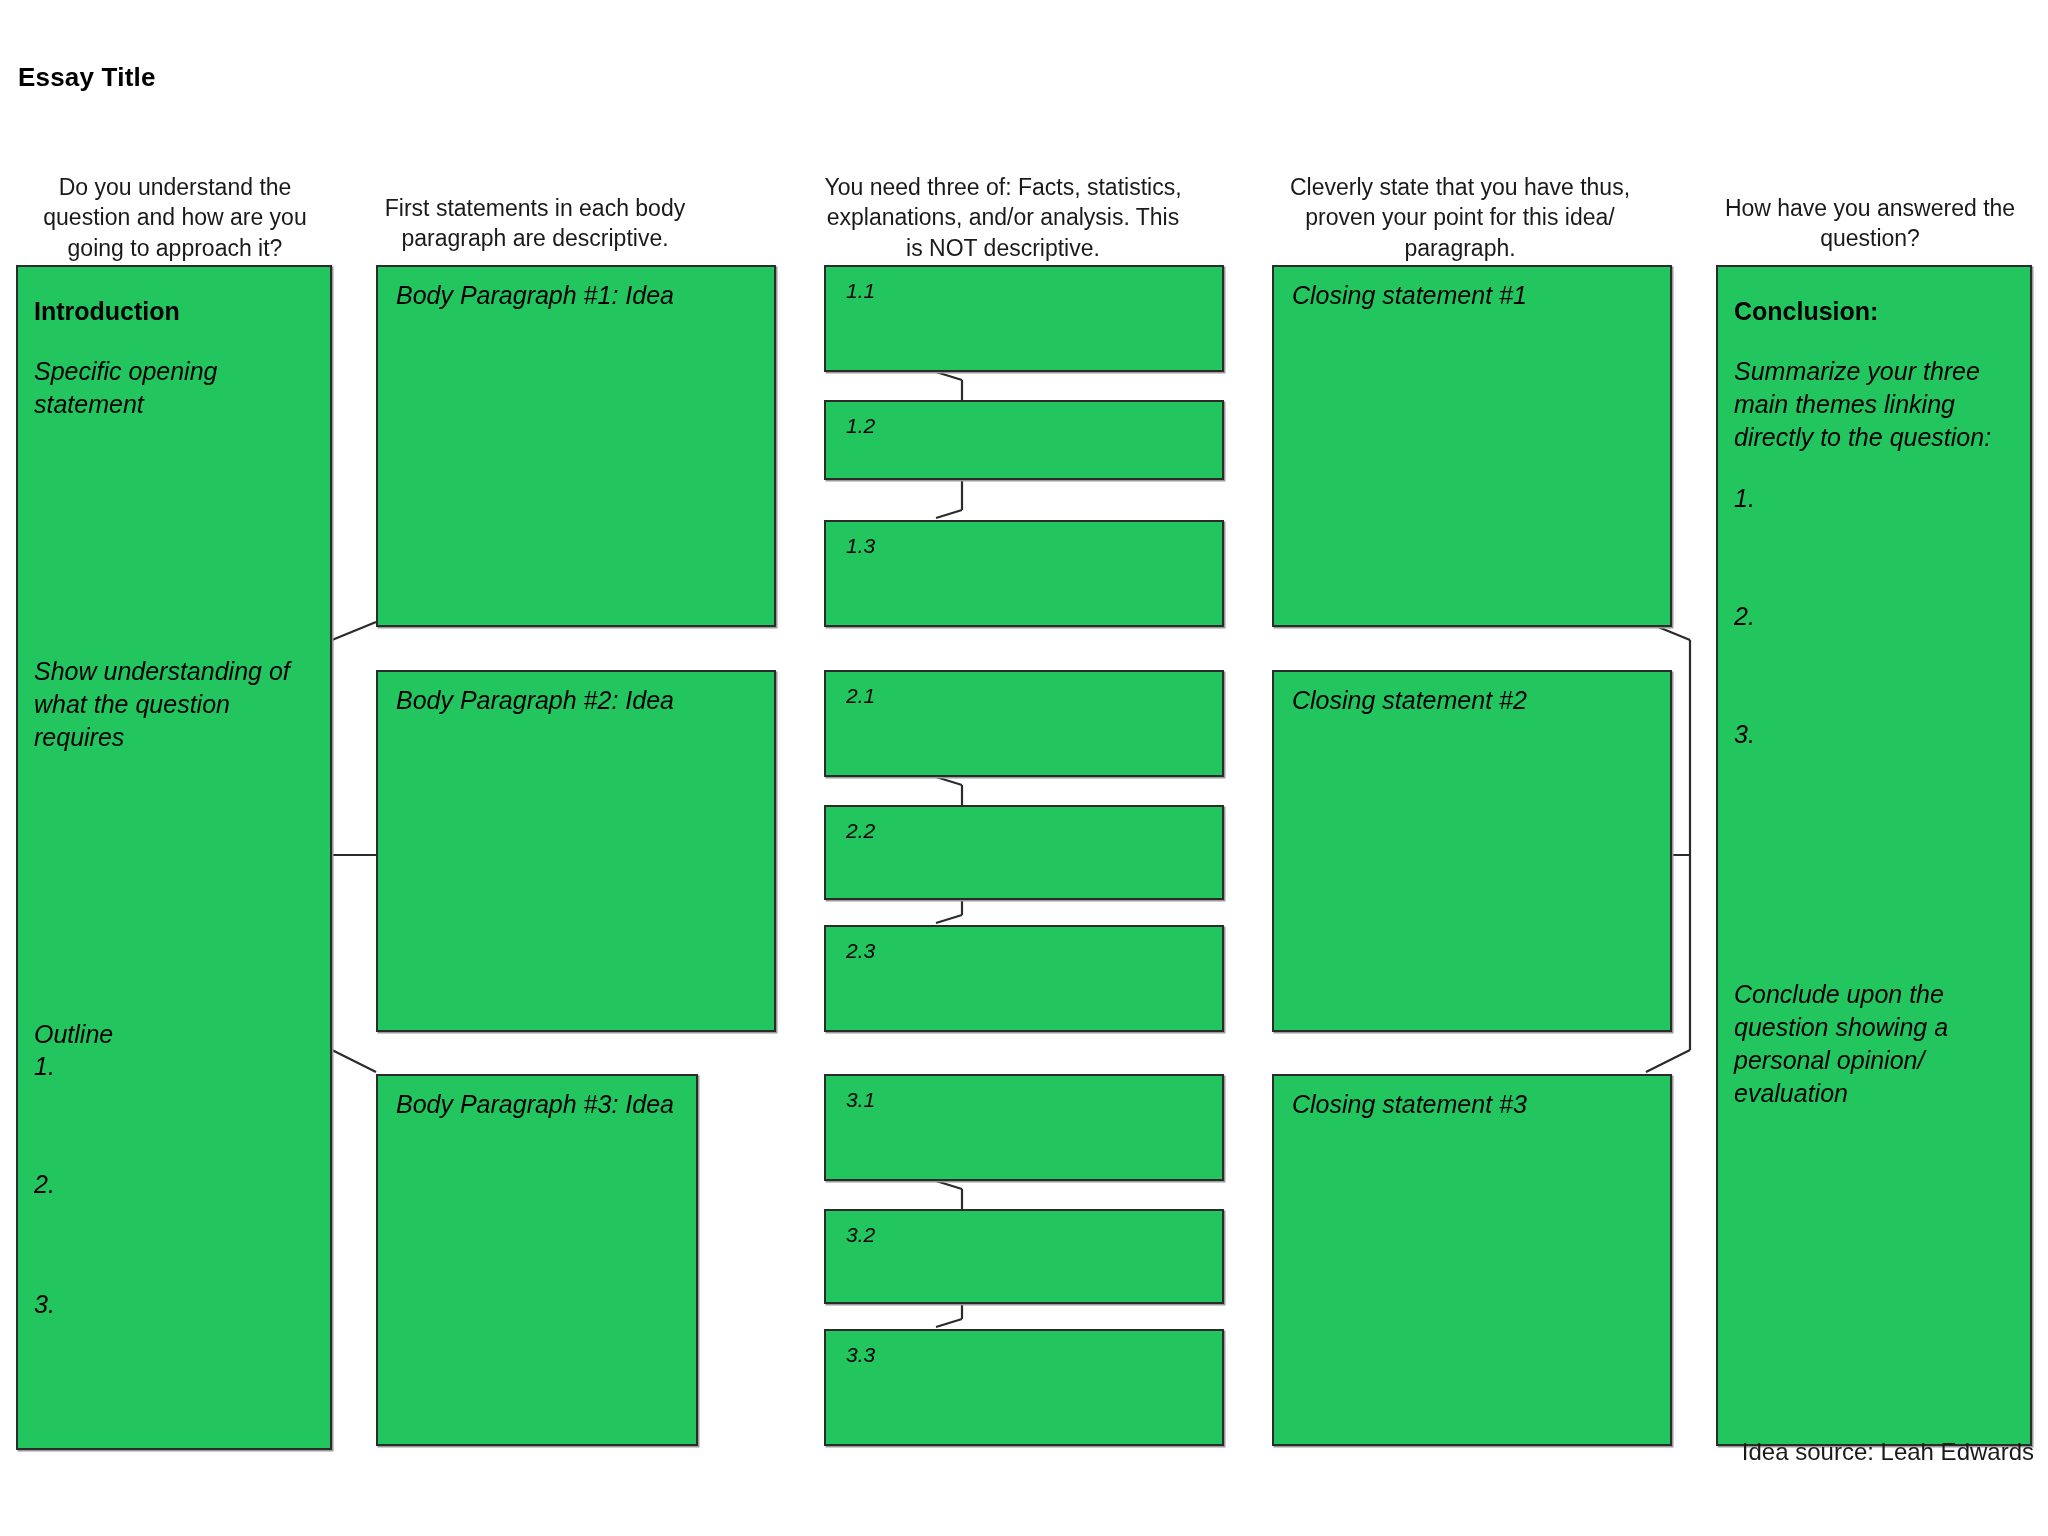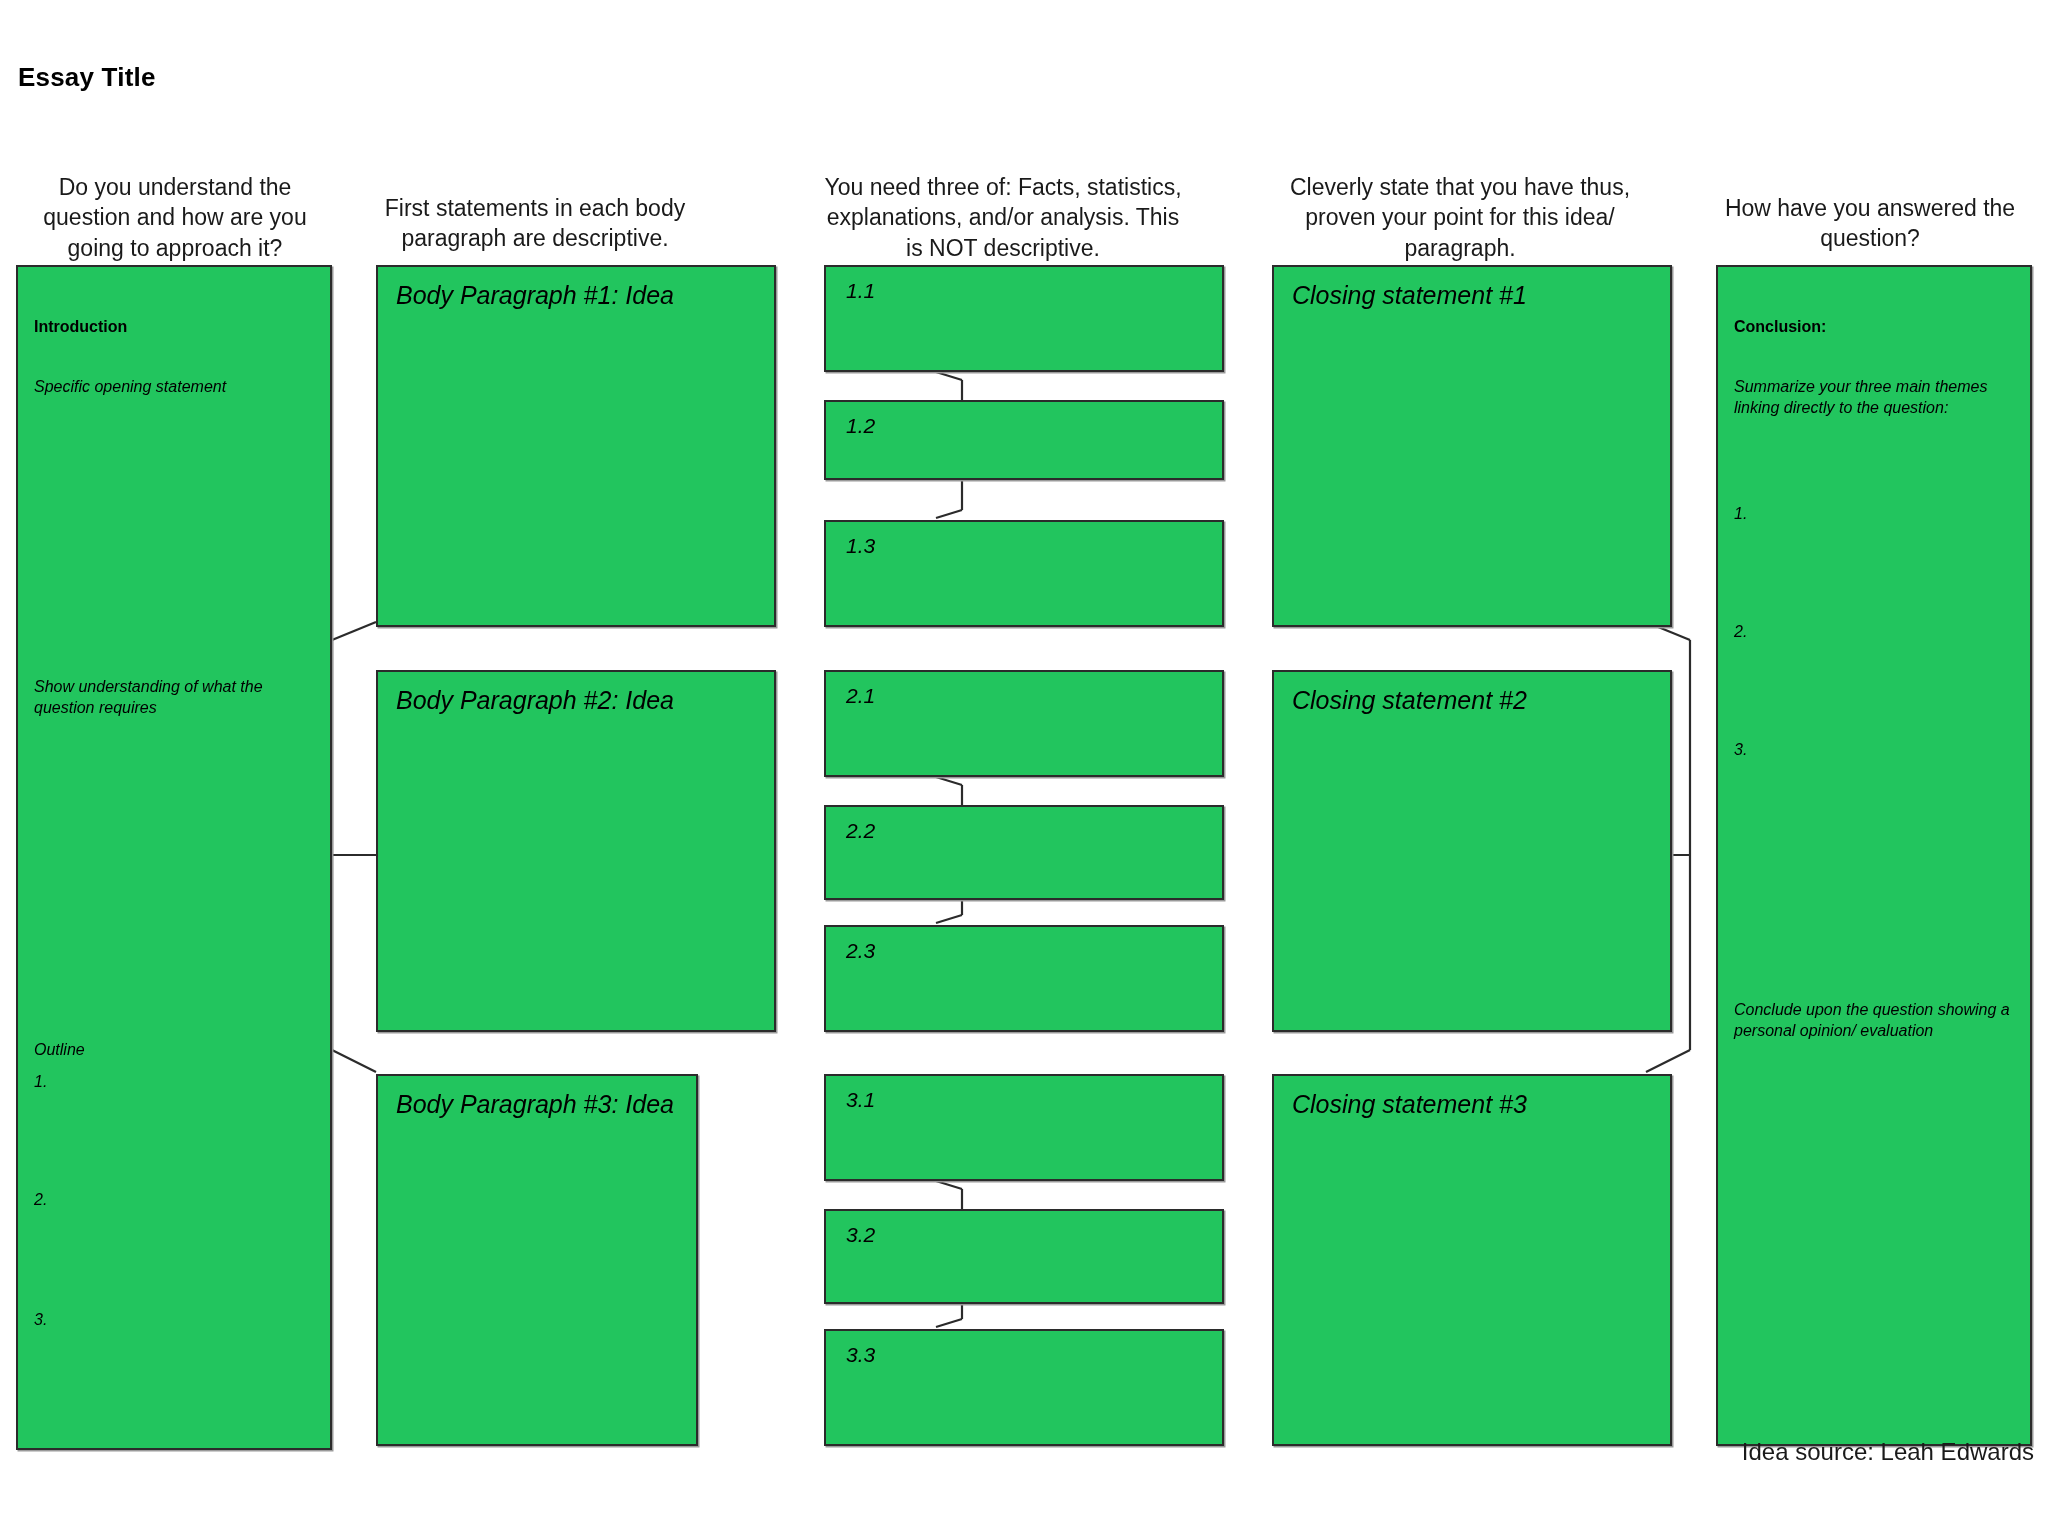--- a/index.html
+++ b/index.html
@@ -59,24 +59,23 @@
     position: absolute;
     left: 20px;
     top: 12px;
     font-size: 21px;
     font-style: italic;
   }
 
   
   .note {
     position: absolute;
-    font-size: 16px;
+    font-size: 25px;
     font-style: italic;
     line-height: 1.32;
-    margin-top: 21px;
   }
   .note.bold {
     font-style: normal;
     font-weight: bold;
   }
 
   
   #connectors {
     position: absolute;
     left: 0;

